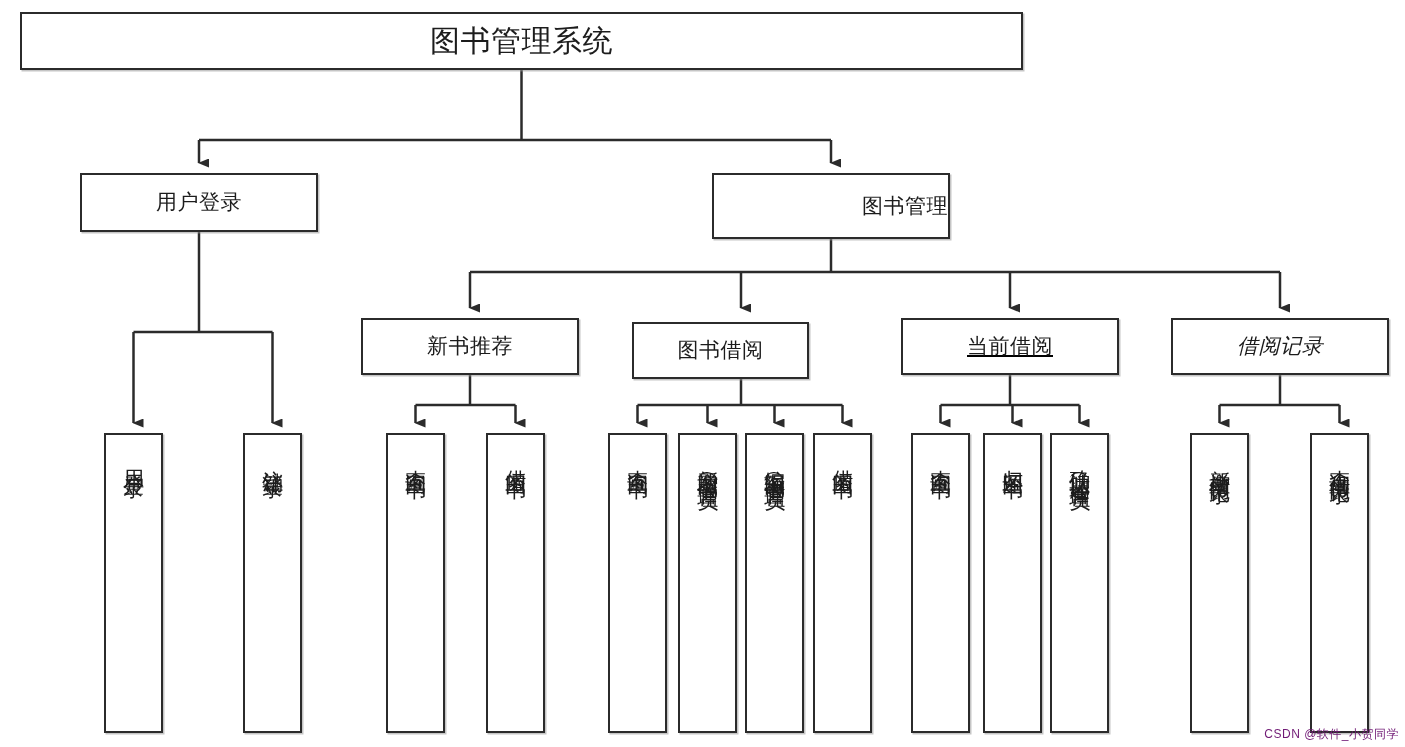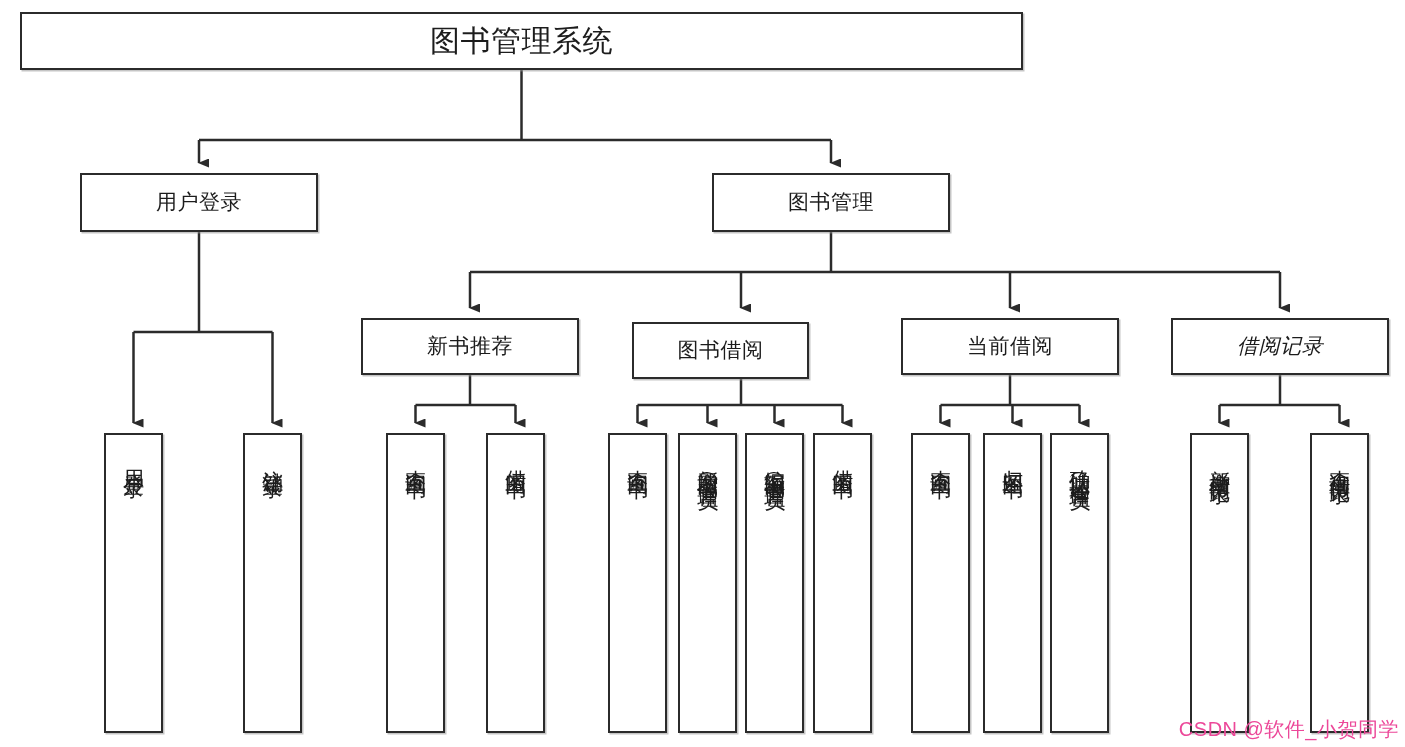--- a/index.html
+++ b/index.html
@@ -54,22 +54,22 @@
     writing-mode: vertical-rl;
     text-orientation: upright;
     font-size: 21px;
     letter-spacing: 3px;
     text-align: left;
   }
   .watermark {
     position: absolute;
     right: 6px;
     bottom: 4px;
-    font-size: 20px;
-    color: #ec4899;
+    font-size: 12px;
+    color: #701a75;
     letter-spacing: 0.5px;
     white-space: nowrap;
     user-select: none;
   }
 </style>
 </head>
 <body>
 
 <div id="canvas">
 
@@ -138,31 +138,31 @@
     </g>
   </svg>
 
   <div class="node-box horizontal root" style="left: 20px; top: 12px; width: 1003px; height: 58px;">
     <span class="node-label">图书管理系统</span>
   </div>
 
   <div class="node-box horizontal" style="left: 80px; top: 173px; width: 238px; height: 59px;">
     <span class="node-label">用户登录</span>
   </div>
-  <div class="node-box horizontal" style="left: 712px; top: 173px; width: 238px; height: 59px;">
+  <div class="node-box horizontal" style="left: 712px; top: 173px; width: 238px; height: 66px; justify-content: flex-end;">
     <span class="node-label">图书管理</span>
   </div>
 
   <div class="node-box horizontal" style="left: 361px; top: 318px; width: 218px; height: 57px; align-items: center;">
     <span class="node-label">新书推荐</span>
   </div>
   <div class="node-box horizontal" style="left: 632px; top: 322px; width: 177px; height: 57px;">
     <span class="node-label">图书借阅</span>
   </div>
-  <div class="node-box horizontal" style="left: 901px; top: 318px; width: 218px; height: 57px;">
+  <div class="node-box horizontal" style="left: 901px; top: 318px; width: 218px; height: 57px; text-decoration: underline;">
     <span class="node-label">当前借阅</span>
   </div>
   <div class="node-box horizontal" style="left: 1171px; top: 318px; width: 218px; height: 57px; font-style: italic;">
     <span class="node-label">借阅记录</span>
   </div>
 
   <div class="node-box vertical" style="left: 104px; top: 433px; width: 59px; height: 300px;">
     <span class="node-label">用户登录</span>
   </div>
   <div class="node-box vertical" style="left: 243px; top: 433px; width: 59px; height: 300px;">

